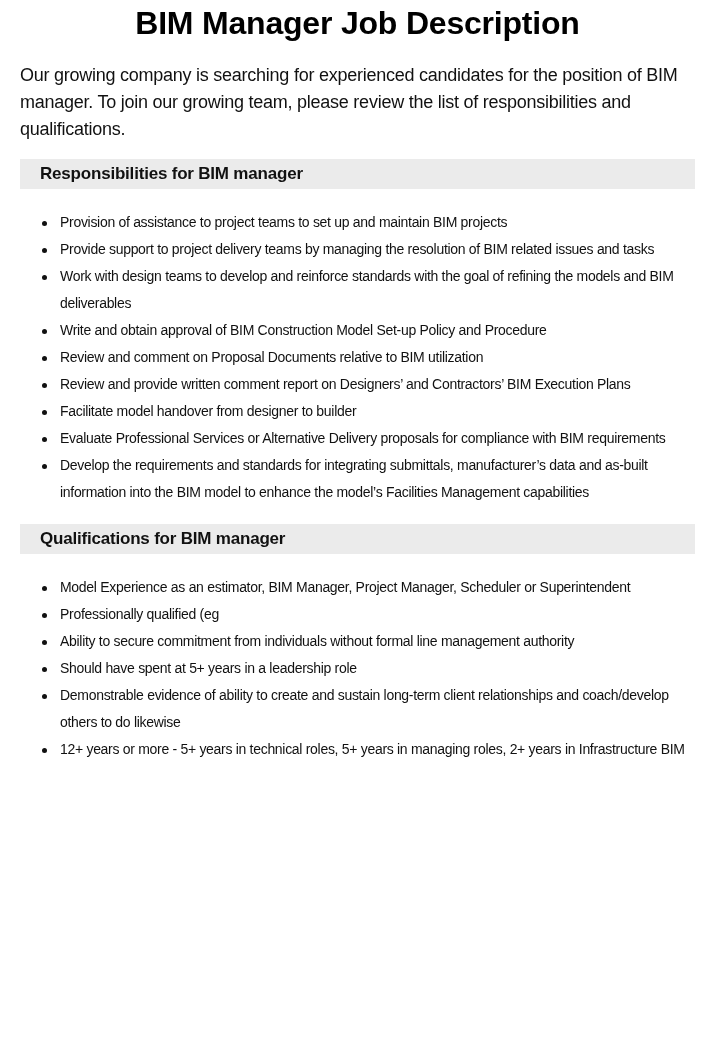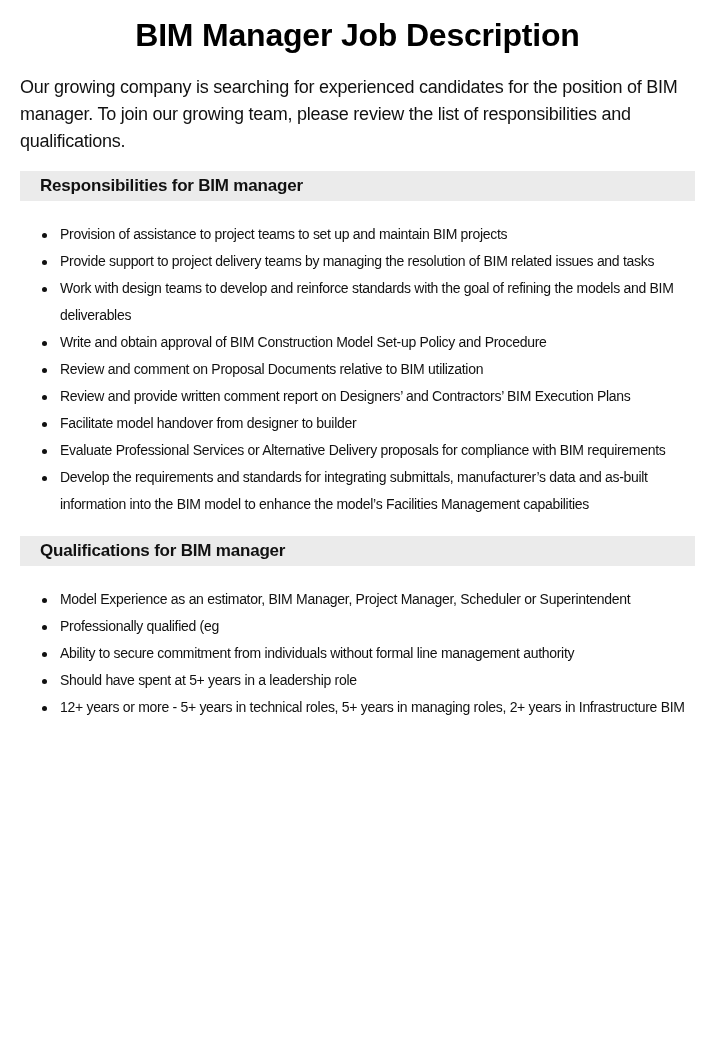--- a/index.html
+++ b/index.html
@@ -3,21 +3,21 @@
   <meta charset="utf-8">
   <style>
     html, body { margin: 0; padding: 0; background: #ffffff; }
     body {
       width: 720px; height: 1056px; overflow: hidden;
       font-family: "Liberation Sans", "DejaVu Sans", sans-serif;
       color: #111111;
     }
     .page { padding: 0 25px 0 20px; }
     h1 {
-      margin: 12px; padding-top: 2px;
+      margin: 0; padding-top: 2px;
       text-align: center;
       font-size: 32px; font-weight: bold; line-height: 42px;
       letter-spacing: -0.2px;
       color: #000000;
     }
     .intro {
       margin: 18px 0 0 0;
       font-size: 18px; line-height: 27px;
       letter-spacing: -0.25px;
     }
@@ -71,16 +71,17 @@
     </ul>
   </div>
 
   <div class="sec2">
     <div class="section-head">Qualifications for BIM manager</div>
     <ul class="items">
       <li>Model Experience as an estimator, BIM Manager, Project Manager, Scheduler or Superintendent</li>
       <li>Professionally qualified (eg</li>
       <li>Ability to secure commitment from individuals without formal line management authority</li>
       <li>Should have spent at 5+ years in a leadership role</li>
+      <li>Demonstrable evidence of ability to create and sustain long-term client relationships and coach/develop others to do likewise</li>
       <li>12+ years or more - 5+ years in technical roles, 5+ years in managing roles, 2+ years in Infrastructure BIM</li>
     </ul>
   </div>
 </div>
 
 </body></html>

